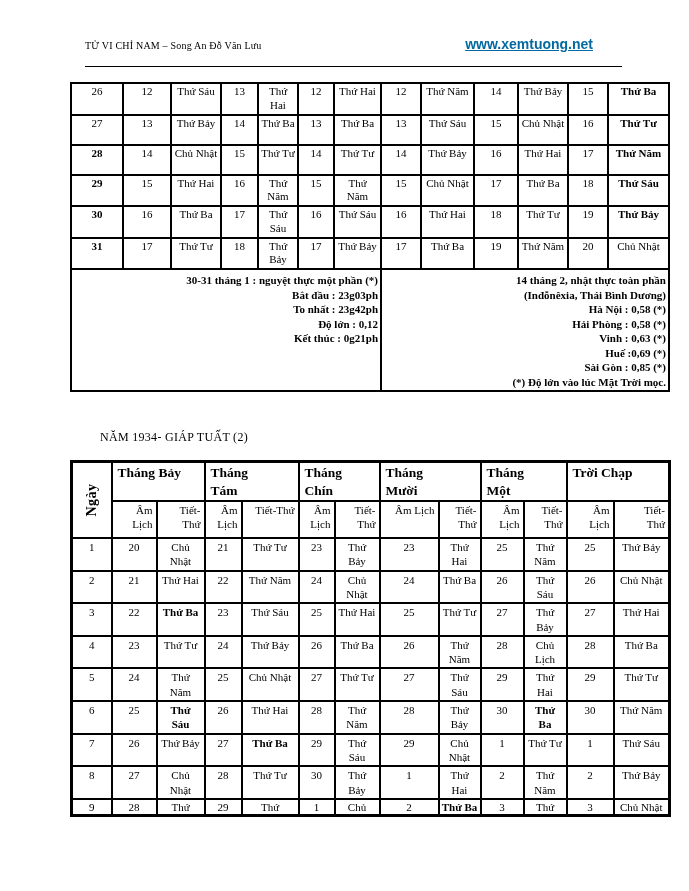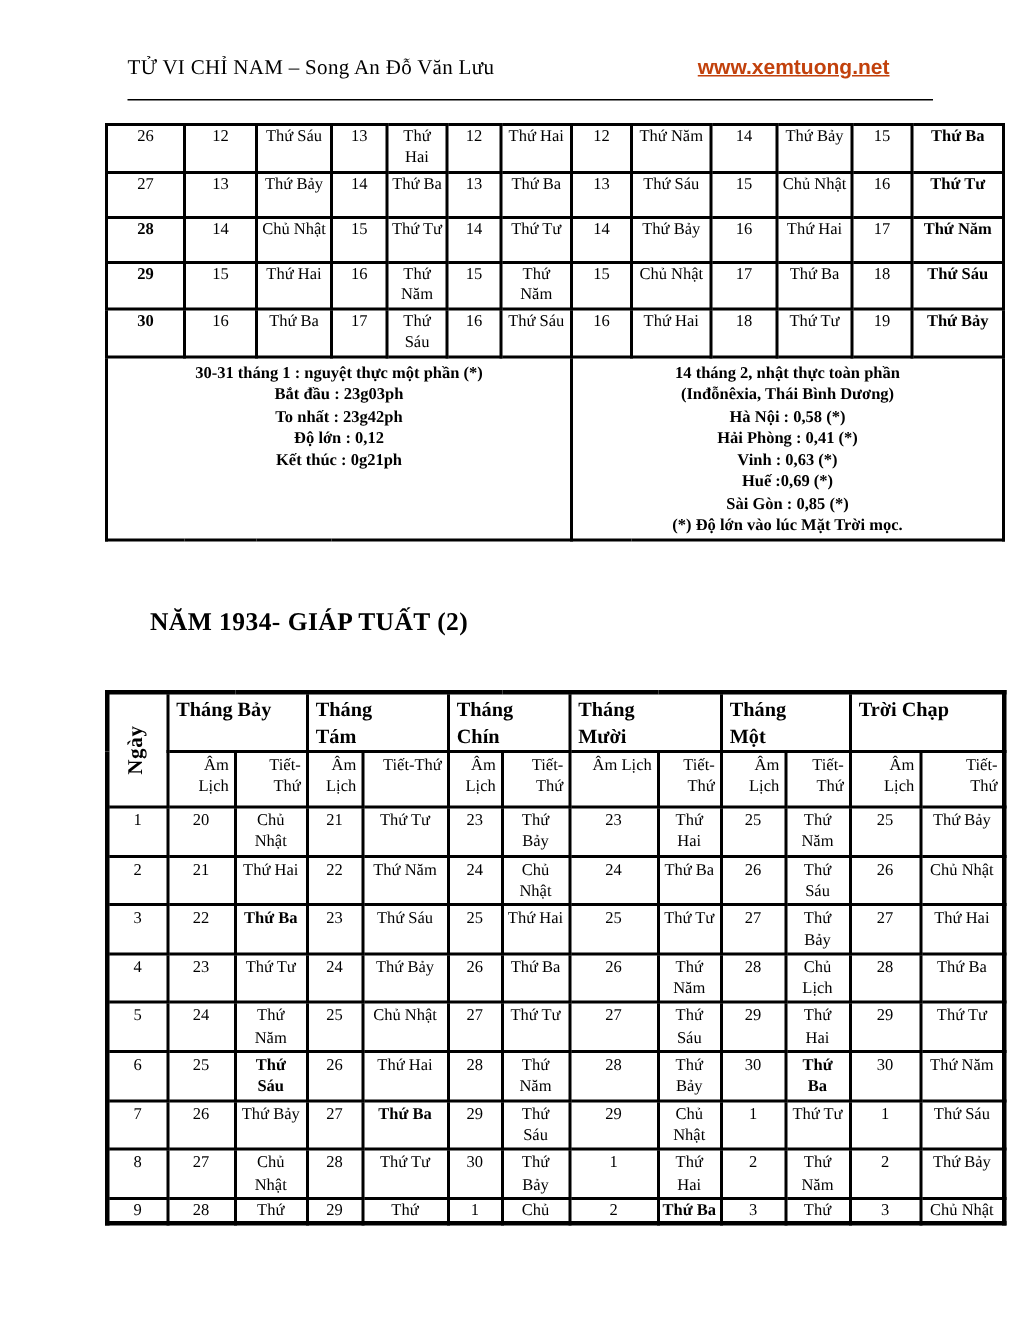--- a/index.html
+++ b/index.html
@@ -3,61 +3,61 @@
 <meta charset="utf-8">
 <style>
   html,body{margin:0;padding:0;}
   body{
     width:689px;height:891px;background:#ffffff;position:relative;
     font-family:"Liberation Serif", serif;color:#000;
   }
   
   .page-header{position:absolute;top:36px;left:85px;width:508px;
     display:flex;justify-content:space-between;align-items:baseline;}
-  .book-title{font-size:14px;letter-spacing:0.2px;}
+  .book-title{font-size:10px;letter-spacing:0.2px;}
   .site-link{font-family:"Liberation Sans", sans-serif;font-weight:bold;
     font-size:14px;text-decoration:underline;cursor:pointer;}
   .header-rule{position:absolute;top:66px;left:85px;width:537px;height:0;
     border-top:1.6px solid #000;}
   
   table{border-collapse:collapse;table-layout:fixed;}
   td{overflow:hidden;}
   
   #top-table{position:absolute;left:70px;top:82px;width:598px;border:2px solid #000;}
   #top-table td{border:2px solid #000;font-size:11px;line-height:1.25;
     text-align:center;vertical-align:top;padding:1px 2px;}
   #top-table tr.partial-row td{height:12px;text-align:left;padding-left:4px;
     white-space:pre-line;line-height:1.1;}
   #top-table tr.data-row td{height:26px;}
   #top-table td.note-cell{height:112px;font-weight:bold;line-height:1.32;
-    text-align:center;padding-top:3px;}
-  
-  .section-title{position:absolute;top:405px;left:100px;font-size:17px;
-    font-weight:bold;letter-spacing:0.3px;}
+    text-align:right;padding-top:3px;}
+  
+  .section-title{position:absolute;top:430px;left:100px;font-size:12px;
+    font-weight:normal;letter-spacing:0.3px;}
   
   #bottom-table{position:absolute;left:70px;top:460px;width:598px;border:3px solid #000;}
   #bottom-table td{border:2px solid #000;font-size:11px;line-height:1.3;
     vertical-align:top;padding:1px 3px;}
   #bottom-table td.month-cell{font-weight:bold;font-size:13.5px;height:31px;
     text-align:left;line-height:1.3;white-space:pre-line;padding-left:5px;}
   #bottom-table td.subhead-cell{height:33px;text-align:right;white-space:pre-line;}
   #bottom-table td.day-header-cell{text-align:center;vertical-align:middle;position:relative;}
   .ngay{position:absolute;left:50%;top:50%;
     transform:translate(-50%,-50%) rotate(-90deg);
     font-weight:bold;font-size:14px;letter-spacing:0.5px;white-space:nowrap;}
   #bottom-table tr.data-row td{height:26px;text-align:center;}
   #bottom-table tr.truncated-row td{height:12px;text-align:center;
     white-space:nowrap;line-height:1.15;padding:1px 0;}
 </style>
 </head>
 <body>
 
 <div class="page-header">
   <span class="book-title">TỬ VI CHỈ NAM – Song An Đỗ Văn Lưu</span>
-  <span class="site-link" id="site-link" style="color: #c2410c;">www.xemtuong.net</span>
+  <span class="site-link" id="site-link" style="color: #0369a1;">www.xemtuong.net</span>
 </div>
 <div class="header-rule"></div>
 
 <table id="top-table">
   <colgroup>
     <col style="width:52px">
       <col style="width:48px">
       <col style="width:50px">
     <col style="width:37px">
       <col style="width:40px">
@@ -139,38 +139,53 @@
         <td>Thứ Sáu</td>
         <td>16</td>
         <td>Thứ Sáu</td>
         <td>16</td>
         <td>Thứ Hai</td>
         <td>18</td>
         <td>Thứ Tư</td>
         <td>19</td>
         <td style="font-weight: bold;">Thứ Bảy</td>
       </tr>
+      <tr class="data-row">
+        <td style="font-weight: bold;">31</td>
+        <td>17</td>
+        <td>Thứ Tư</td>
+        <td>18</td>
+        <td>Thứ Bảy</td>
+        <td>17</td>
+        <td>Thứ Bảy</td>
+        <td>17</td>
+        <td>Thứ Ba</td>
+        <td>19</td>
+        <td>Thứ Năm</td>
+        <td>20</td>
+        <td>Chủ Nhật</td>
+      </tr>
     </tbody>
   <tbody>
     <tr>
       <td colspan="7" class="note-cell">
           <div id="left-note">
             <div>30-31 tháng 1 : nguyệt thực một phần (*)</div>
             <div>Bắt đầu : 23g03ph</div>
             <div>To nhất : 23g42ph</div>
             <div>Độ lớn : 0,12</div>
             <div>Kết thúc : 0g21ph</div>
           </div>
         </td>
       <td colspan="6" class="note-cell">
           <div id="right-note">
             <div>14 tháng 2, nhật thực toàn phần</div>
             <div>(Inđỗnêxia, Thái Bình Dương)</div>
             <div>Hà Nội : 0,58 (*)</div>
-            <div>Hải Phòng : 0,41 (*)</div>
+            <div>Hải Phòng : 0,58 (*)</div>
             <div>Vinh : 0,63 (*)</div>
             <div>Huế :0,69 (*)</div>
             <div>Sài Gòn : 0,85 (*)</div>
             <div>(*) Độ lớn vào lúc Mặt Trời mọc.</div>
           </div>
         </td>
     </tr>
   </tbody>
 </table>
 

